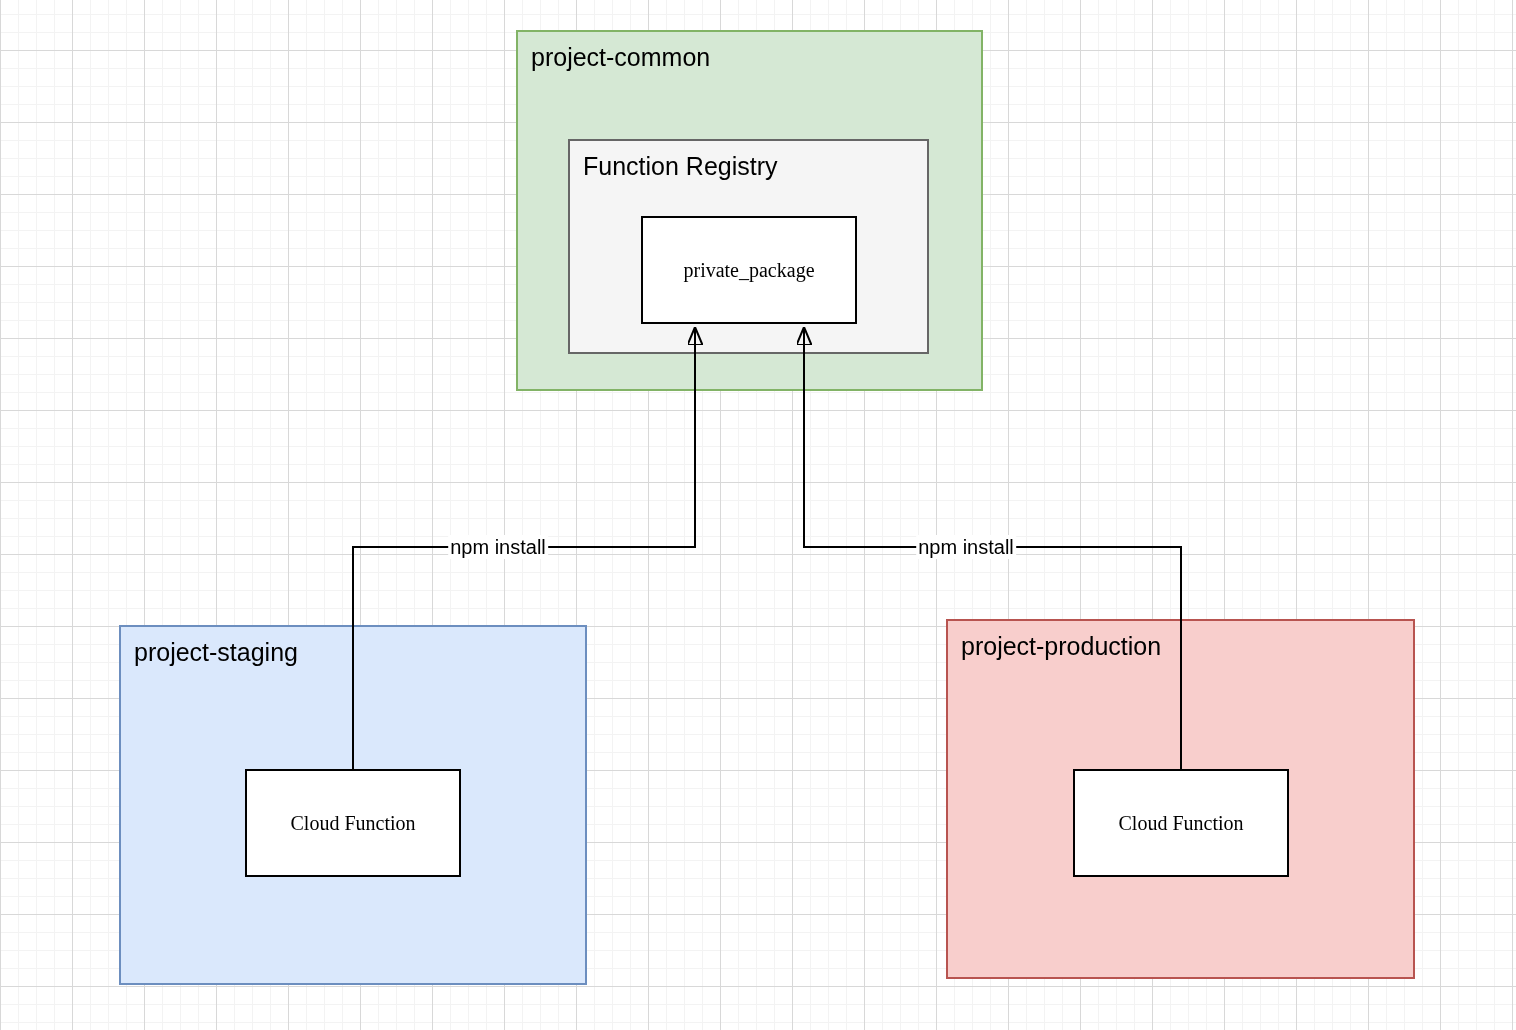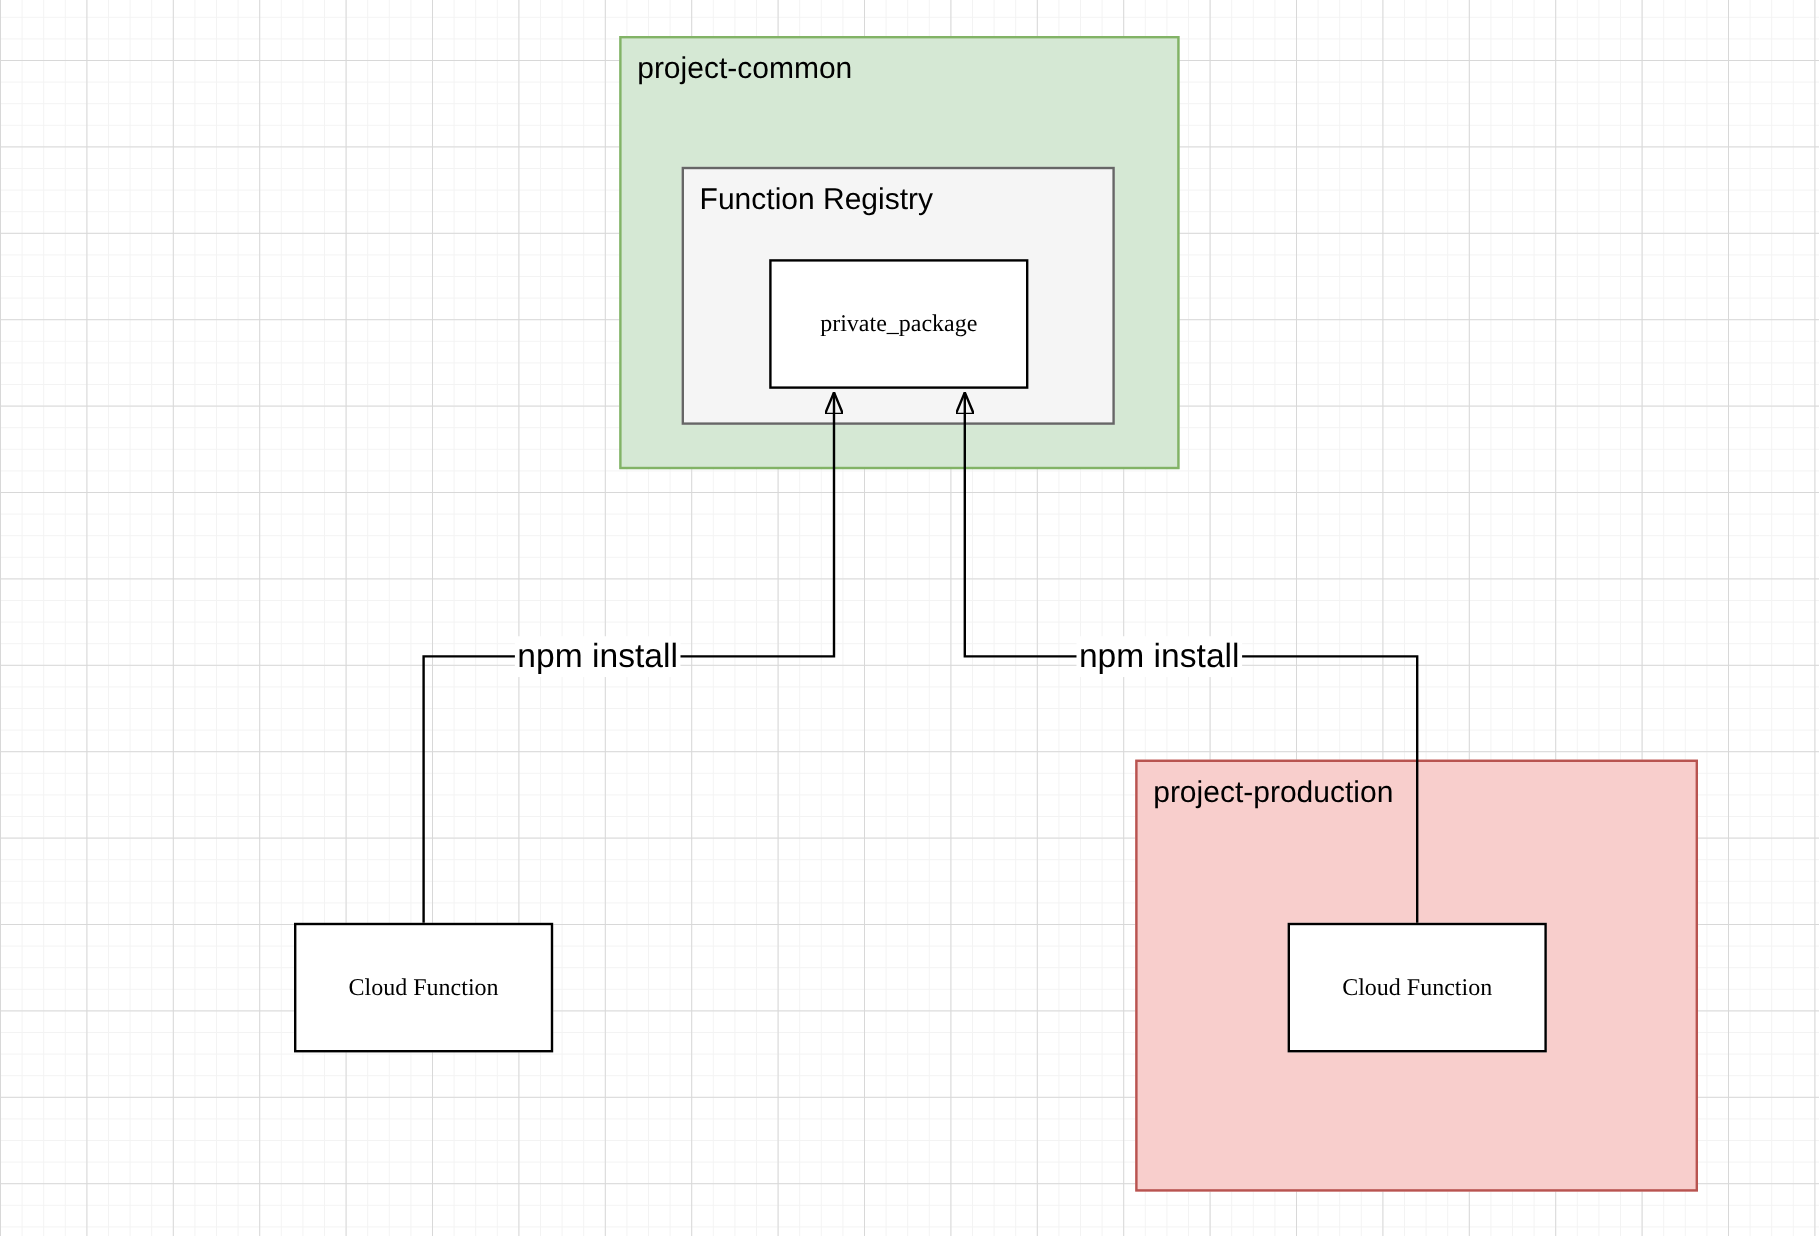--- a/index.html
+++ b/index.html
@@ -57,21 +57,21 @@
     fill: none;
     stroke: #000000;
     stroke-width: 2px;
     pointer-events: all;
   }
 
   .elabel {
     position: absolute;
     transform: translate(-50%, -50%);
     background: #ffffff;
-    font-size: 28px;
+    font-size: 20px;
     line-height: 1.2;
     padding: 0 2px;
     white-space: nowrap;
     z-index: 6;
   }
 </style>
 </head>
 <body>
 
 <div id="canvas">
@@ -81,26 +81,29 @@
   </div>
 
   <div class="shape container c-gray" style="left:568px; top:139px; width:361px; height:215px;">
     <span class="clabel">Function Registry</span>
   </div>
 
   <div class="shape node" style="left:641px; top:216px; width:216px; height:108px;">
     <span>private_package</span>
   </div>
 
+  <div class="shape container c-blue" style="left:119px; top:625px; width:468px; height:360px;">
+    <span class="clabel">project-staging</span>
+  </div>
 
   <div class="shape node" style="left:245px; top:769px; width:216px; height:108px;">
     <span>Cloud Function</span>
   </div>
 
-  <div class="shape container c-red" style="left:946px; top:633px; width:469px; height:360px;">
+  <div class="shape container c-red" style="left:946px; top:619px; width:469px; height:360px;">
     <span class="clabel">project-production</span>
   </div>
 
   <div class="shape node" style="left:1073px; top:769px; width:216px; height:108px;">
     <span>Cloud Function</span>
   </div>
 
   <svg class="edges" width="1516" height="1030" viewBox="0 0 1516 1030">
     <defs>
       <marker id="arrowhead" viewBox="0 0 18 15" refX="18" refY="7.5" markerWidth="18" markerHeight="15" markerUnits="userSpaceOnUse" orient="auto">

